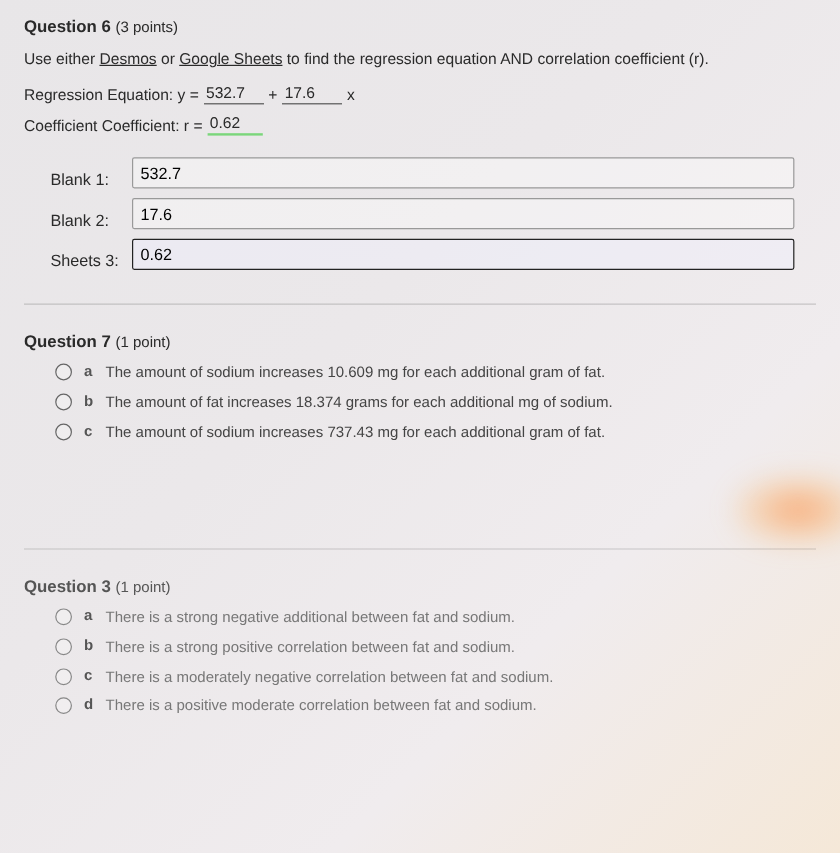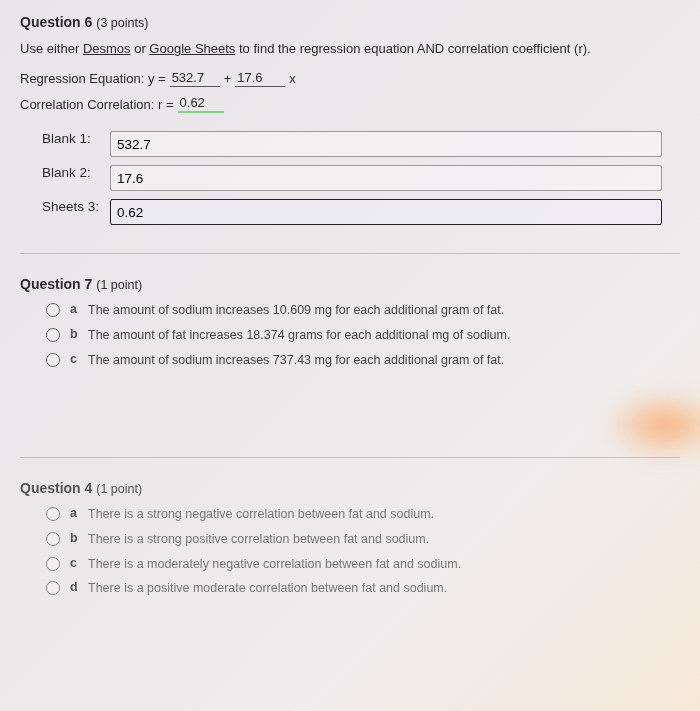--- a/index.html
+++ b/index.html
@@ -39,21 +39,21 @@
       color: #2a2a2a;
     }
     .green-under { border-bottom: 2px solid #7bd67b; min-width: 46px; }
     .note { margin-left: 14px; font-size: 12.5px; }
     .blank-grid {
       margin: 18px 0 28px 22px;
       width: 620px;
     }
     .blank-row {
       display: flex;
-      align-items: flex-start;
+      align-items: flex-end;
       margin-bottom: 8px;
     }
     .blank-label { width: 68px; font-size: 13.5px; }
     .blank-field {
       flex: 1;
       border: 1px solid #999;
       background: rgba(255,255,255,0.35);
       padding: 4px 6px;
       font-size: 13.5px;
       height: 26px;
@@ -96,21 +96,21 @@
 
   <div class="row">
     <span class="label">Regression Equation: y =</span>
     <span class="underfield">532.7</span>
     <span>+</span>
     <span class="underfield">17.6</span>
     <span>x</span>
   </div>
 
   <div class="row">
-    <span class="label">Correlation Correlation: r =</span>
+    <span class="label">Coefficient Coefficient: r =</span>
     <span class="underfield green-under">0.62</span>
   </div>
 
   <div class="blank-grid">
     <div class="blank-row">
       <div class="blank-label">Blank 1:</div>
       <input class="blank-field" value="532.7" style="">
     </div>
     <div class="blank-row">
       <div class="blank-label">Blank 2:</div>
@@ -146,28 +146,28 @@
       <div class="opt-letter">c</div>
       <div class="opt-text">The amount of sodium increases 737.43 mg for each additional gram of fat.</div>
     </div>
   </div>
 </div>
 
 <hr class="sep">
 
 <div class="q8">
   <div class="q-header">
-    <span>Question 4</span>
+    <span>Question 3</span>
     <span class="pts">(1 point)</span>
   </div>
   <div class="options">
     <div class="opt-row">
       <div class="radio"></div>
       <div class="opt-letter">a</div>
-      <div class="opt-text">There is a strong negative correlation between fat and sodium.</div>
+      <div class="opt-text">There is a strong negative additional between fat and sodium.</div>
     </div>
     <div class="opt-row">
       <div class="radio"></div>
       <div class="opt-letter">b</div>
       <div class="opt-text">There is a strong positive correlation between fat and sodium.</div>
     </div>
     <div class="opt-row">
       <div class="radio"></div>
       <div class="opt-letter">c</div>
       <div class="opt-text">There is a moderately negative correlation between fat and sodium.</div>

